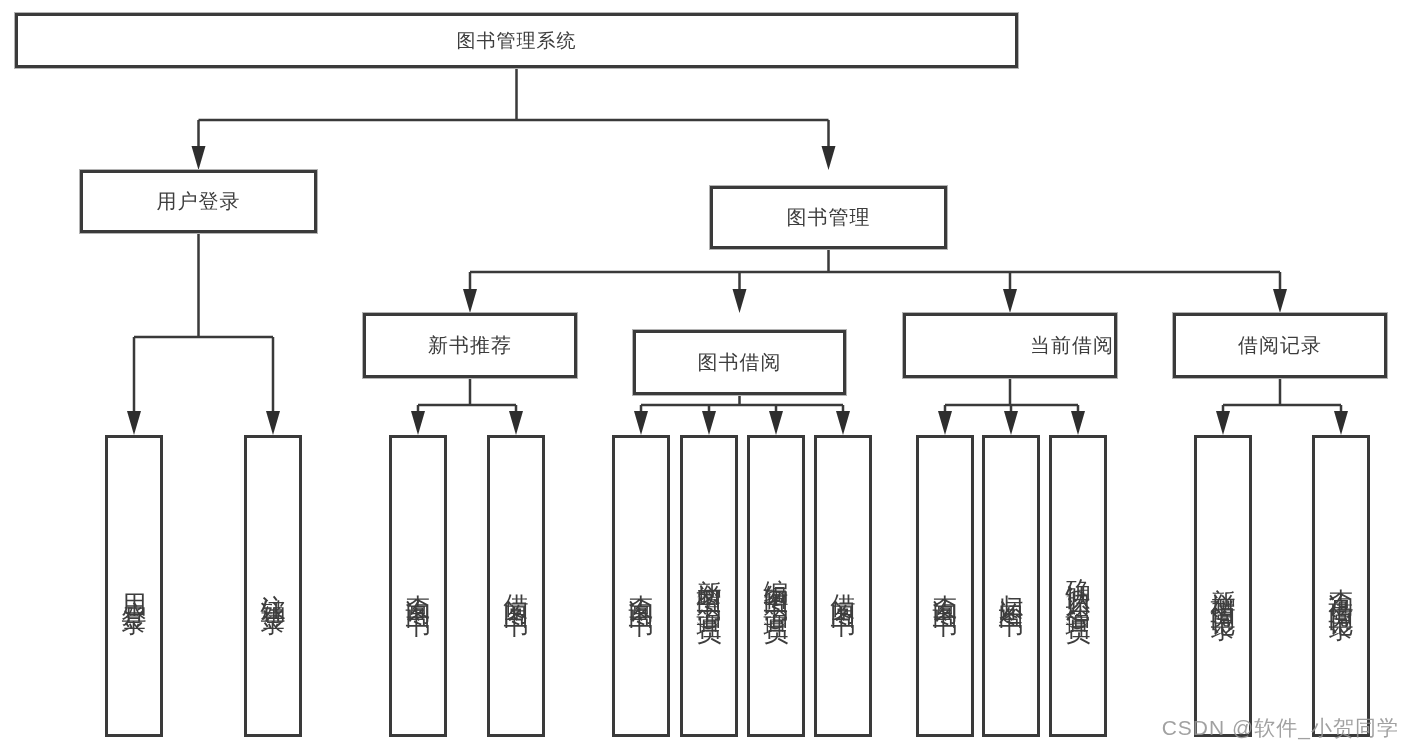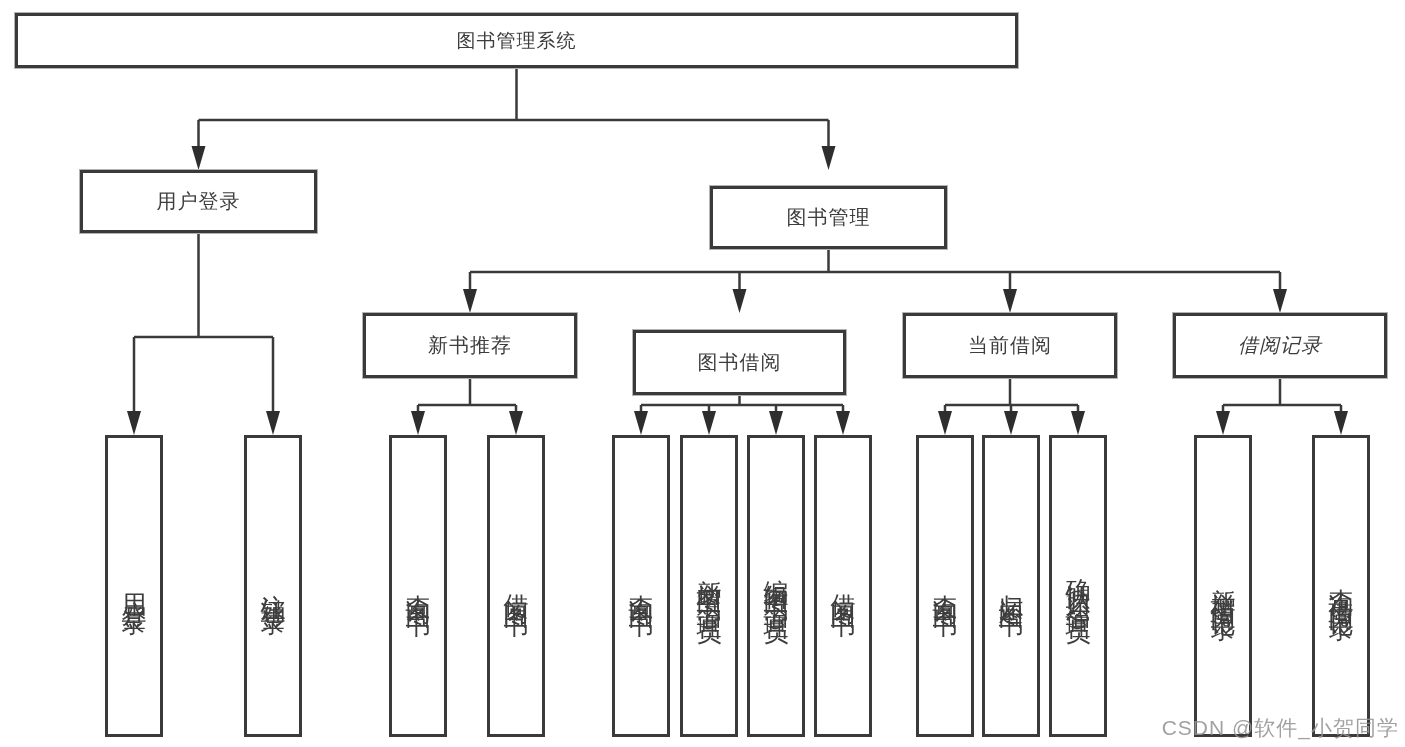--- a/index.html
+++ b/index.html
@@ -40,22 +40,22 @@
   }
   .root-box {
     left: 15px; top: 13px; width: 1003px; height: 55px;
     font-size: 19px;
   }
   .lvl2-user  { left: 80px;  top: 170px; width: 237px; height: 63px; }
   .lvl2-book  { left: 710px; top: 170px; width: 237px; height: 63px; margin-top: 16px; }
   .lvl3 { top: 313px; height: 65px; }
   .lvl3-a { left: 363px;  width: 214px; }
   .lvl3-b { left: 633px;  width: 213px; margin-top: 17px; }
-  .lvl3-c { left: 903px;  width: 214px; }
-  .lvl3-d { left: 1173px; width: 214px; font-style: italic; }
+  .lvl3-c { left: 903px;  width: 214px; justify-content: flex-end; }
+  .lvl3-d { left: 1173px; width: 214px; }
   .leaf {
     top: 435px;
     width: 58px;
     height: 302px;
   }
   .leaf .vtext {
     writing-mode: vertical-rl;
     text-orientation: mixed;
     font-size: 25px;
     letter-spacing: 6px;

